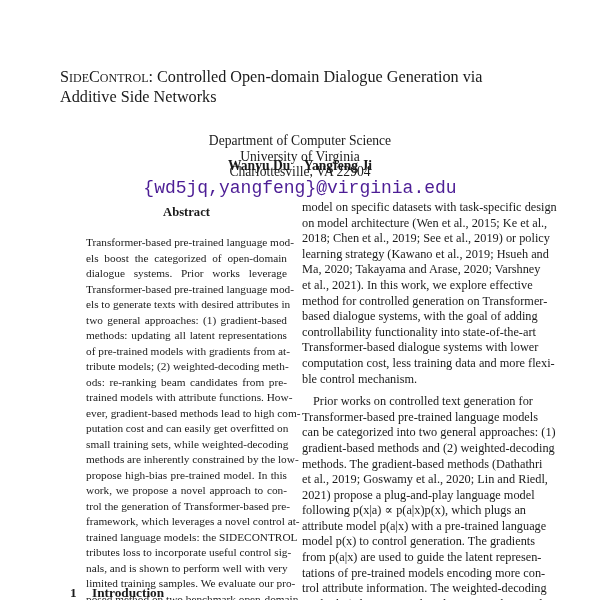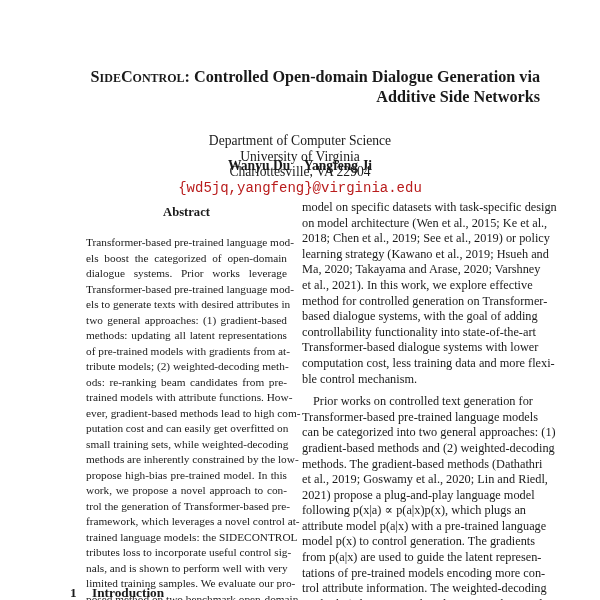--- a/index.html
+++ b/index.html
@@ -1,28 +1,28 @@
 <!DOCTYPE html>
 <html><head>
 <meta charset="utf-8">
 <style>
   html, body { margin: 0; padding: 0; background: #ffffff; }
   body { width: 600px; height: 600px; overflow: hidden; position: relative;
          font-family: "Liberation Serif", "DejaVu Serif", serif; color: #1a1a1a; }
-  .title { position: absolute; left: 60px; width: 480px; top: 68px; text-align: right;
-           font-weight: bold; font-size: 16.2px; line-height: 19px; }
+  .title { position: absolute; left: 60px; width: 480px; top: 68px; text-align: left;
+           font-weight: normal; font-size: 16.2px; line-height: 19px; }
   .title .sc-big { font-size: 16.2px; }
   .title .sc-small { font-size: 12px; }
   .authors { position: absolute; left: 60px; width: 480px; top: 117px; text-align: center;
              font-weight: bold; font-size: 13.6px; line-height: 16px; word-spacing: 0px; margin-top: 41px; }
   .authors span { margin: 0 5px; }
   .affil { position: absolute; left: 60px; width: 480px; text-align: center;
            font-size: 13.6px; line-height: 16px; }
   .email { position: absolute; left: 60px; width: 480px; top: 172px; text-align: center;
-           font-family: "Liberation Mono", "DejaVu Sans Mono", monospace; font-size: 14px; line-height: 16px; color: #b91c1c; }
+           font-family: "Liberation Mono", "DejaVu Sans Mono", monospace; font-size: 18px; line-height: 16px; color: #4c1d95; }
   .abstract-h { position: absolute; left: 86px; width: 201px; top: 205px; text-align: center;
                 font-weight: bold; font-size: 12.6px; }
   .col { position: absolute; font-size: 11.3px; line-height: 15.5px; text-align: justify; hyphens: none; }
   .col .ln { display: block; white-space: nowrap; text-align-last: justify; text-align: justify; }
   .col .ln.last { text-align-last: left; }
   .col .ln.indent { text-indent: 11px; }
   .left { left: 86px; width: 201px; top: 235px; }
   .right { left: 302px; width: 224px; top: 200px; font-size: 12.3px; line-height: 15.6px; }
   .gap { display: block; height: 7px; }
   .sec { position: absolute; left: 70px; top: 585px; font-weight: bold; font-size: 13.3px; }

